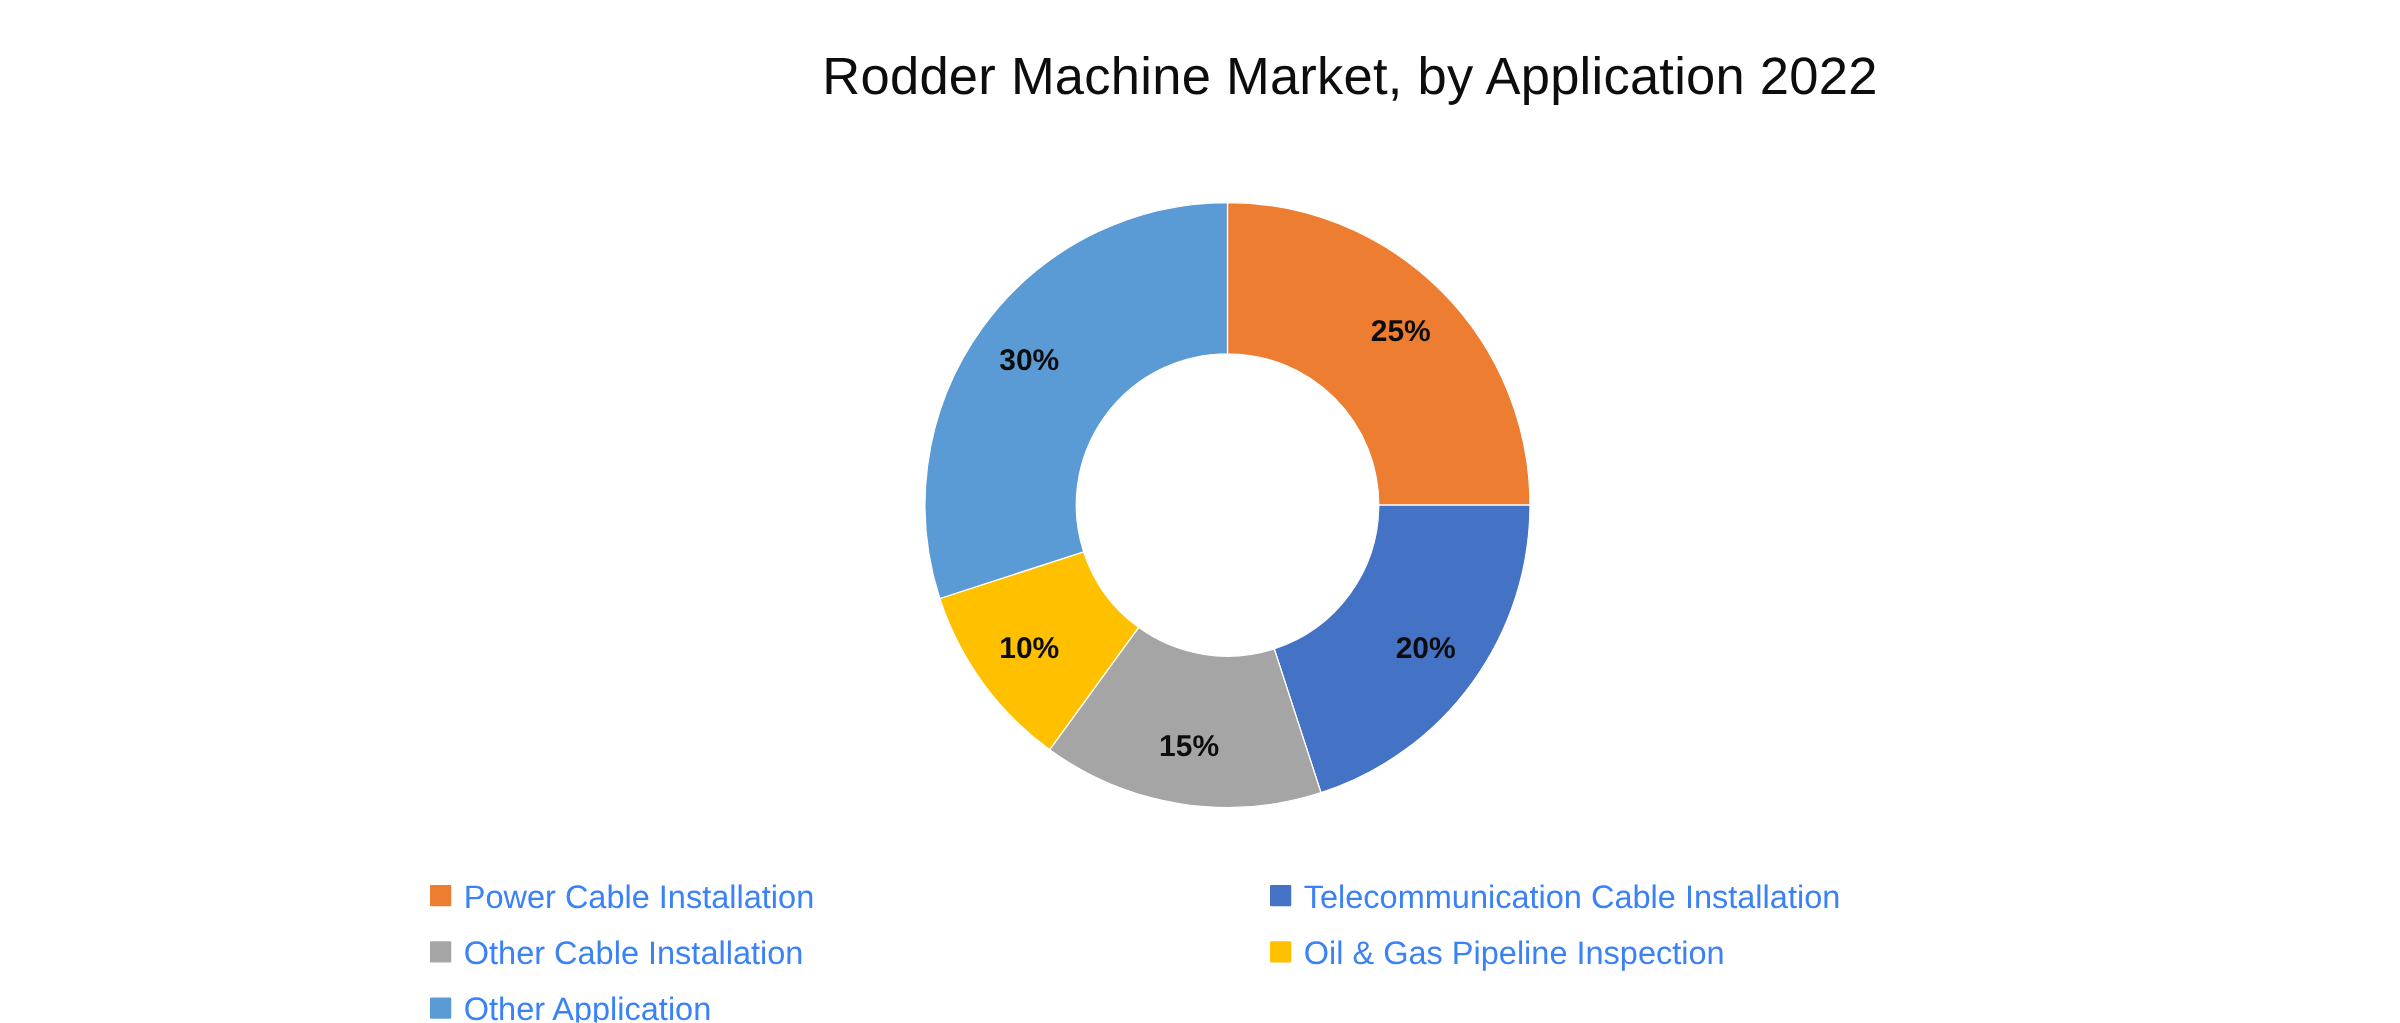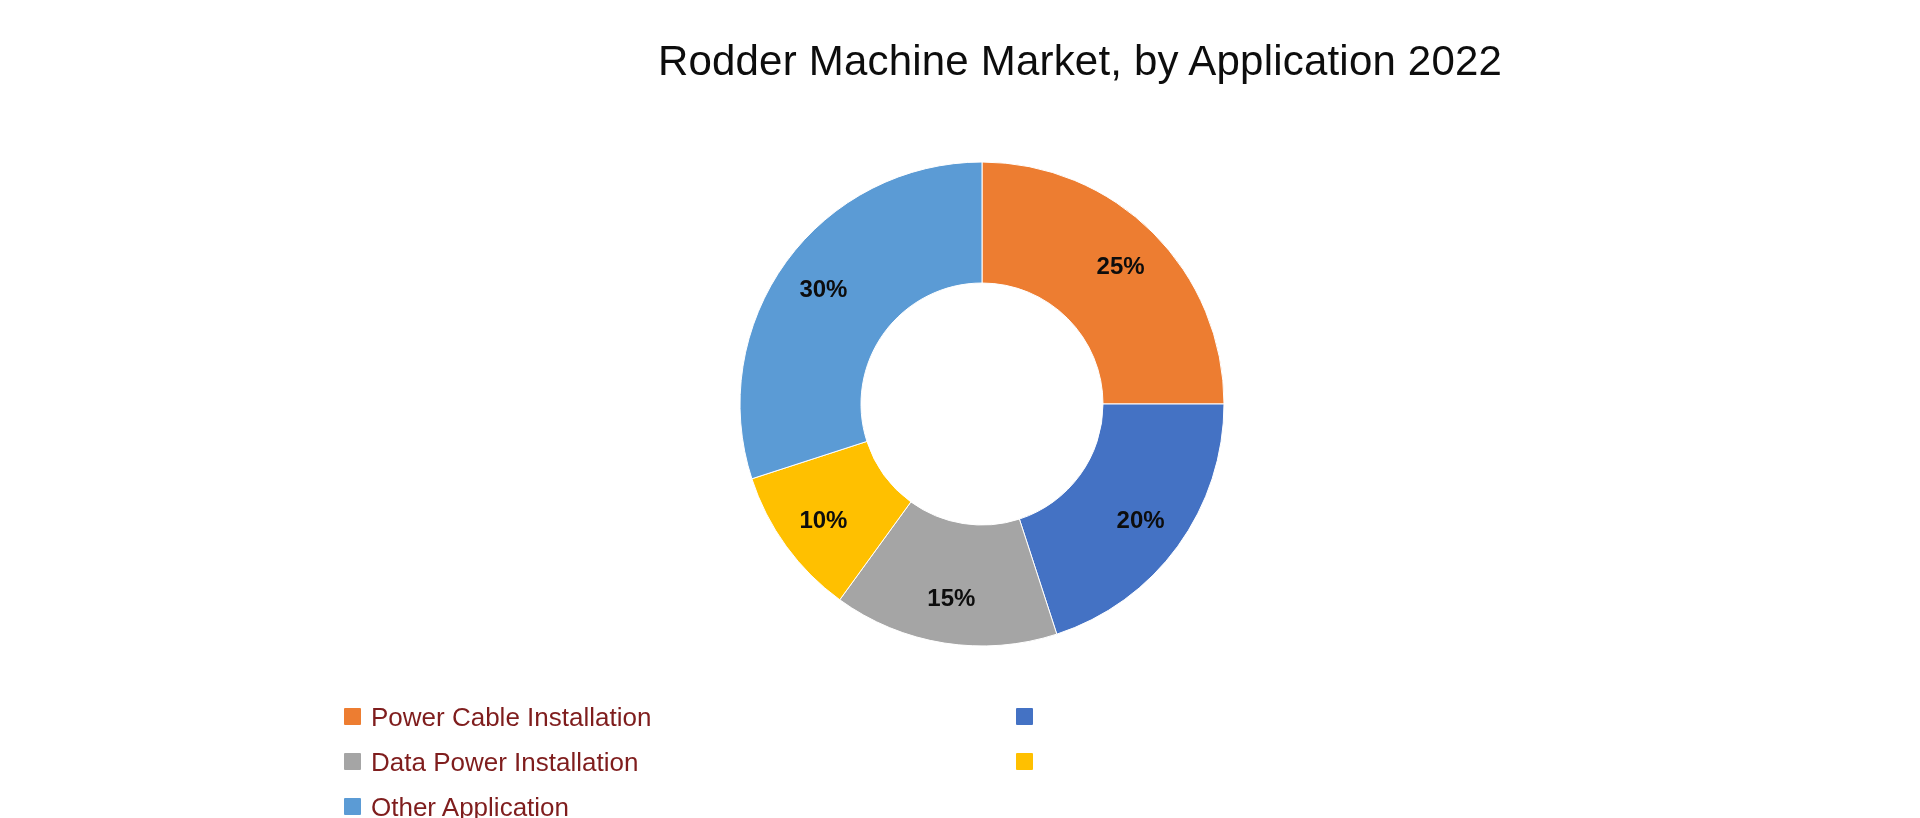--- a/index.html
+++ b/index.html
@@ -84,21 +84,21 @@
   .legend-swatch {
     width: 17px;
     height: 17px;
     flex: 0 0 17px;
     border-radius: 1px;
   }
   .legend-label {
     font-family: "Liberation Sans", sans-serif;
     font-size: 26px;
     font-weight: 400;
-    color: #7f1d1d;
+    color: #3b82f6;
     white-space: nowrap;
     line-height: 1;
   }
 </style>
 </head>
 <body>
 
 <div id="chart-figure">
 
   <div id="chart-title">Rodder Machine Market, by Application 2022</div>
@@ -122,27 +122,29 @@
     </svg>
   </div>
 
   <div id="legend">
       <div class="legend-item">
         <span class="legend-swatch" style="background: rgb(237, 125, 49);"></span>
         <span class="legend-label">Power Cable Installation</span>
       </div>
       <div class="legend-item">
         <span class="legend-swatch" style="background: rgb(68, 114, 196);"></span>
+        <span class="legend-label">Telecommunication Cable Installation</span>
       </div>
       <div class="legend-item">
         <span class="legend-swatch" style="background: rgb(165, 165, 165);"></span>
-        <span class="legend-label">Data Power Installation</span>
+        <span class="legend-label">Other Cable Installation</span>
       </div>
       <div class="legend-item">
         <span class="legend-swatch" style="background: rgb(255, 192, 0);"></span>
+        <span class="legend-label">Oil &amp; Gas Pipeline Inspection</span>
       </div>
       <div class="legend-item">
         <span class="legend-swatch" style="background: rgb(91, 155, 213);"></span>
         <span class="legend-label">Other Application</span>
       </div>
     </div>
 
 </div>
 
 </body></html>

